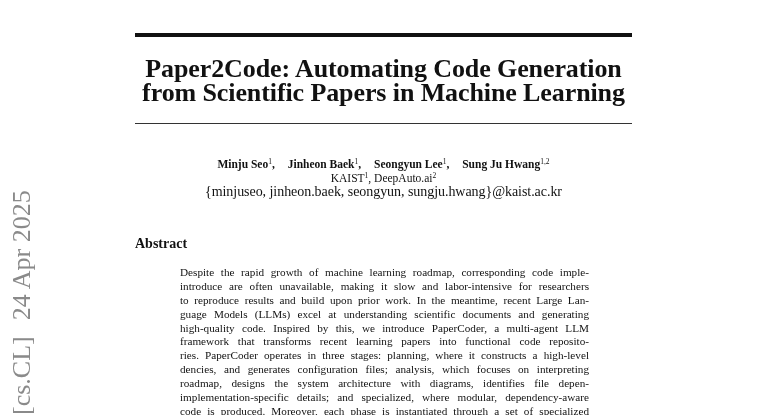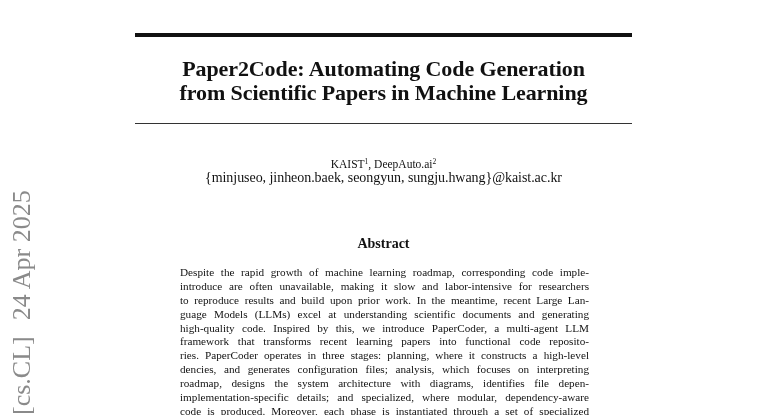--- a/index.html
+++ b/index.html
@@ -31,21 +31,21 @@
       height: 1px;
       background: #333333;
     }
     .title {
       position: absolute;
       left: 135px;
       top: 57px;
       width: 497px;
       text-align: center;
       font-weight: bold;
-      font-size: 22px;
+      font-size: 26px;
       line-height: 24px;
       letter-spacing: -0.1px;
     }
     .title div { white-space: nowrap; }
     .authors {
       position: absolute;
       left: 135px;
       top: 157px;
       width: 497px;
       text-align: center;
@@ -68,21 +68,21 @@
       font-family: Liberation Serif, serif;
       font-size: 14px;
       white-space: nowrap;
       letter-spacing: -0.05px;
     }
     .abstract-heading {
       position: absolute;
       left: 135px;
       top: 236px;
       width: 497px;
-      text-align: center;
+      text-align: left;
       font-weight: bold;
       font-size: 14px;
       line-height: 16px;
     }
     .abstract-body {
       position: absolute;
       left: 180px;
       top: 266px;
       width: 409px;
       font-size: 11.2px;
@@ -122,20 +122,26 @@
   <div class="top-rule"></div>
 
   <div class="title">
     <div>Paper2Code: Automating Code Generation</div>
     <div>from Scientific Papers in Machine Learning</div>
   </div>
 
   <div class="bottom-rule"></div>
 
   <div class="authors">
+    <div class="author-names">
+      <span>Minju Seo</span><sup>1</sup>,<span class="sep"></span>
+      <span>Jinheon Baek</span><sup>1</sup>,<span class="sep"></span>
+      <span>Seongyun Lee</span><sup>1</sup>,<span class="sep"></span>
+      <span>Sung Ju Hwang</span><sup>1,2</sup>
+    </div>
     <div class="affil">
       <span>KAIST</span><sup>1</sup><span>, </span><span>DeepAuto.ai</span><sup>2</sup>
     </div>
     <div class="emails">{minjuseo, jinheon.baek, seongyun, sungju.hwang}@kaist.ac.kr</div>
   </div>
 
   <div class="abstract-heading">Abstract</div>
 
   <div class="abstract-body">
     <span class="line">Despite the rapid growth of machine learning roadmap, corresponding code imple-</span>

